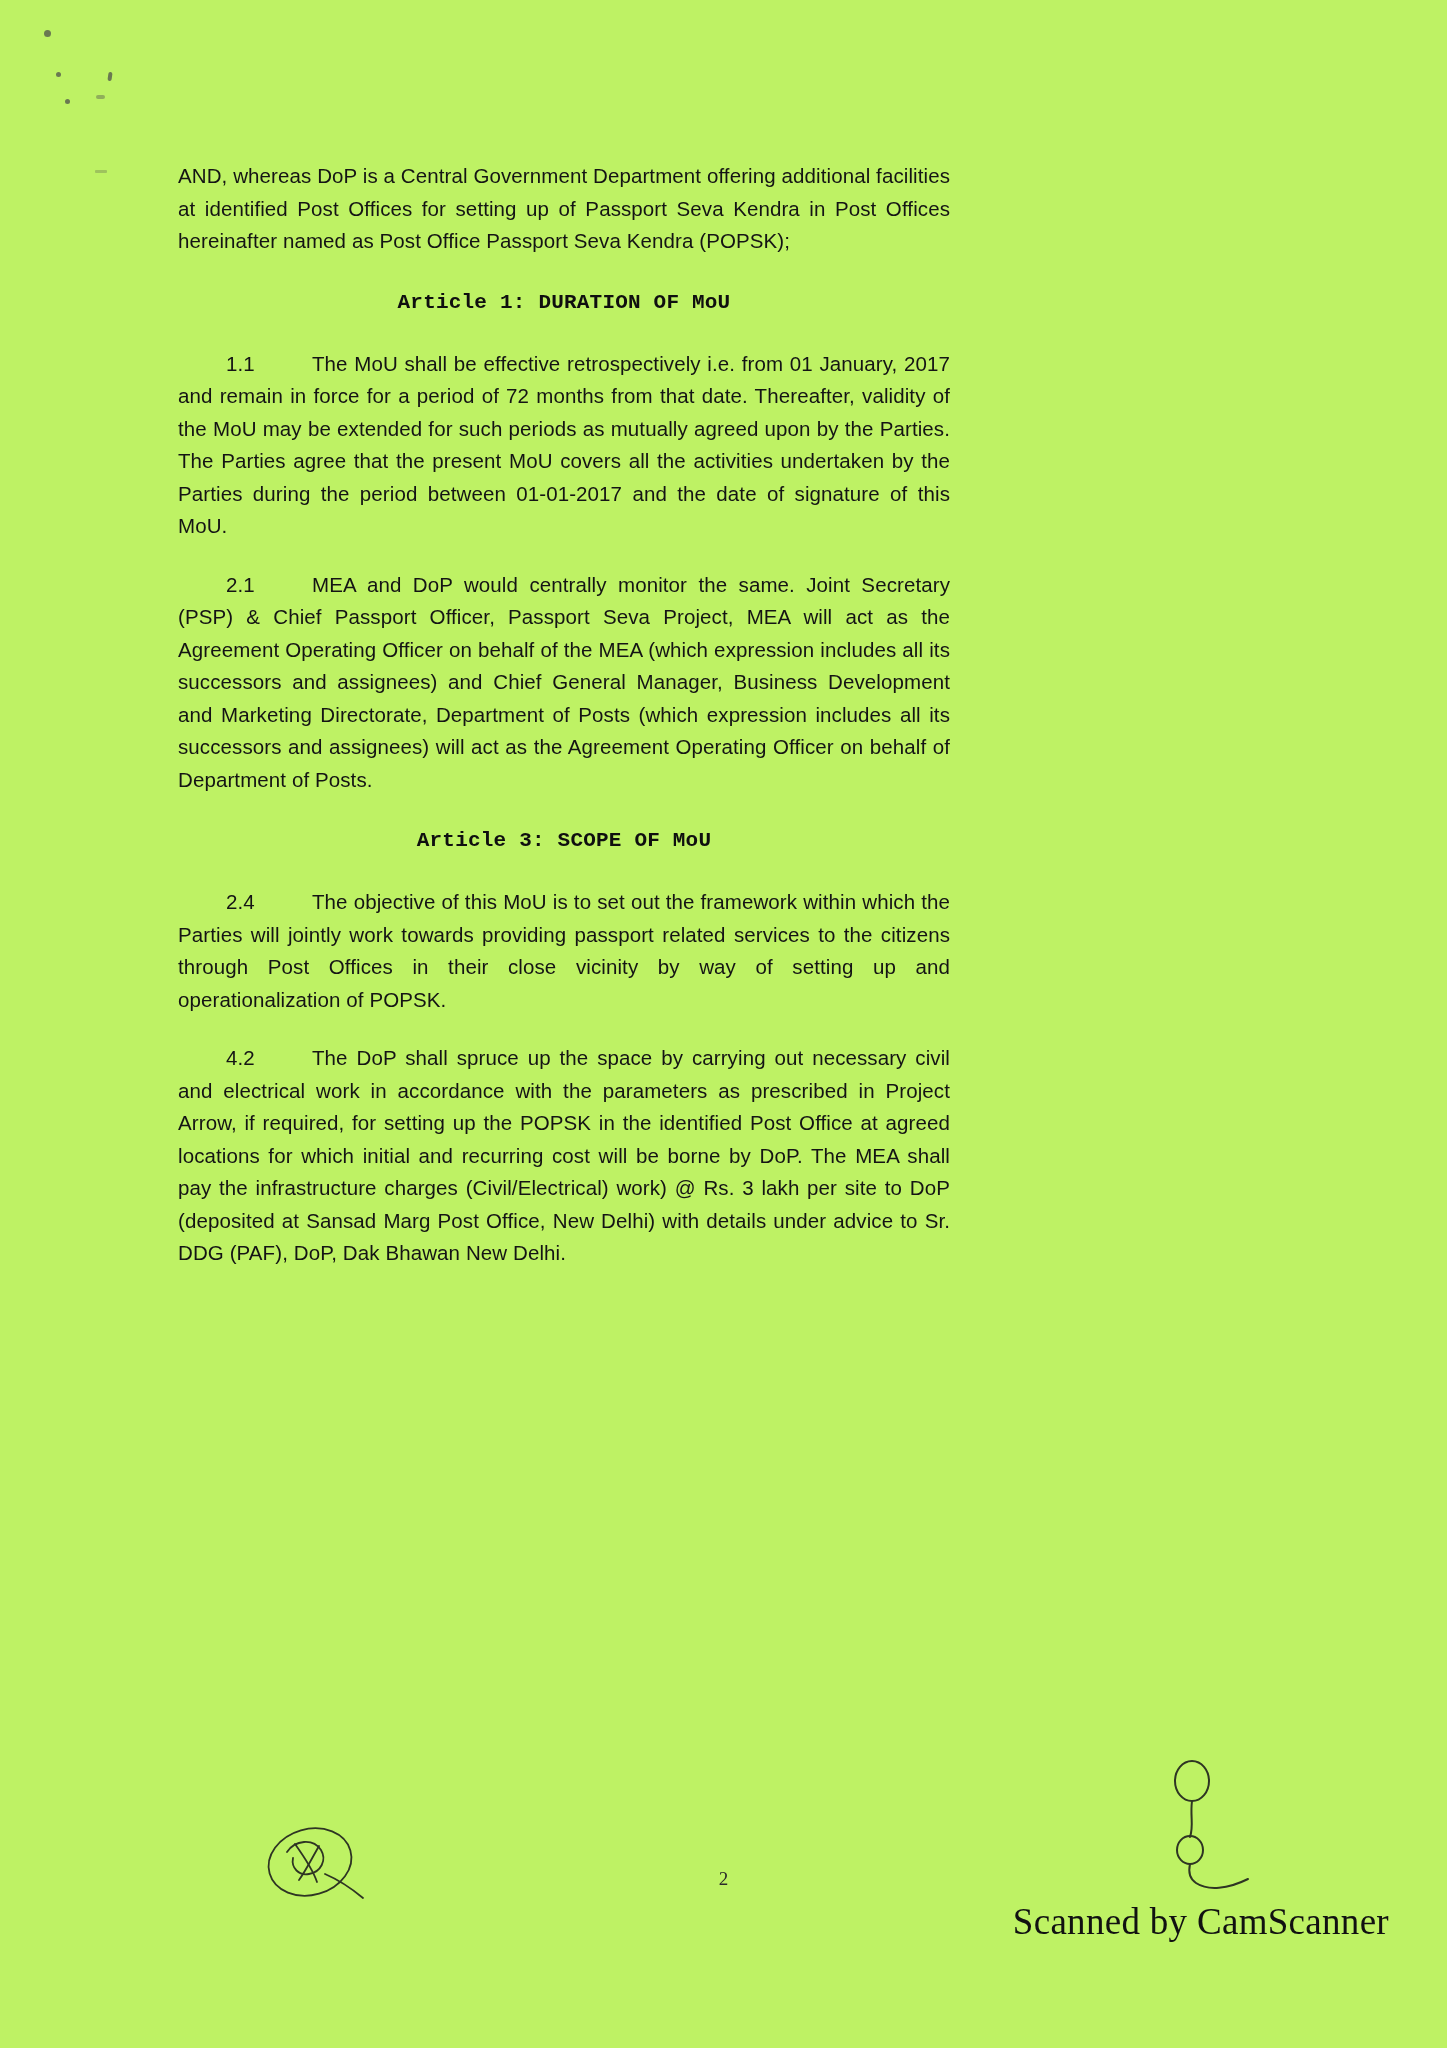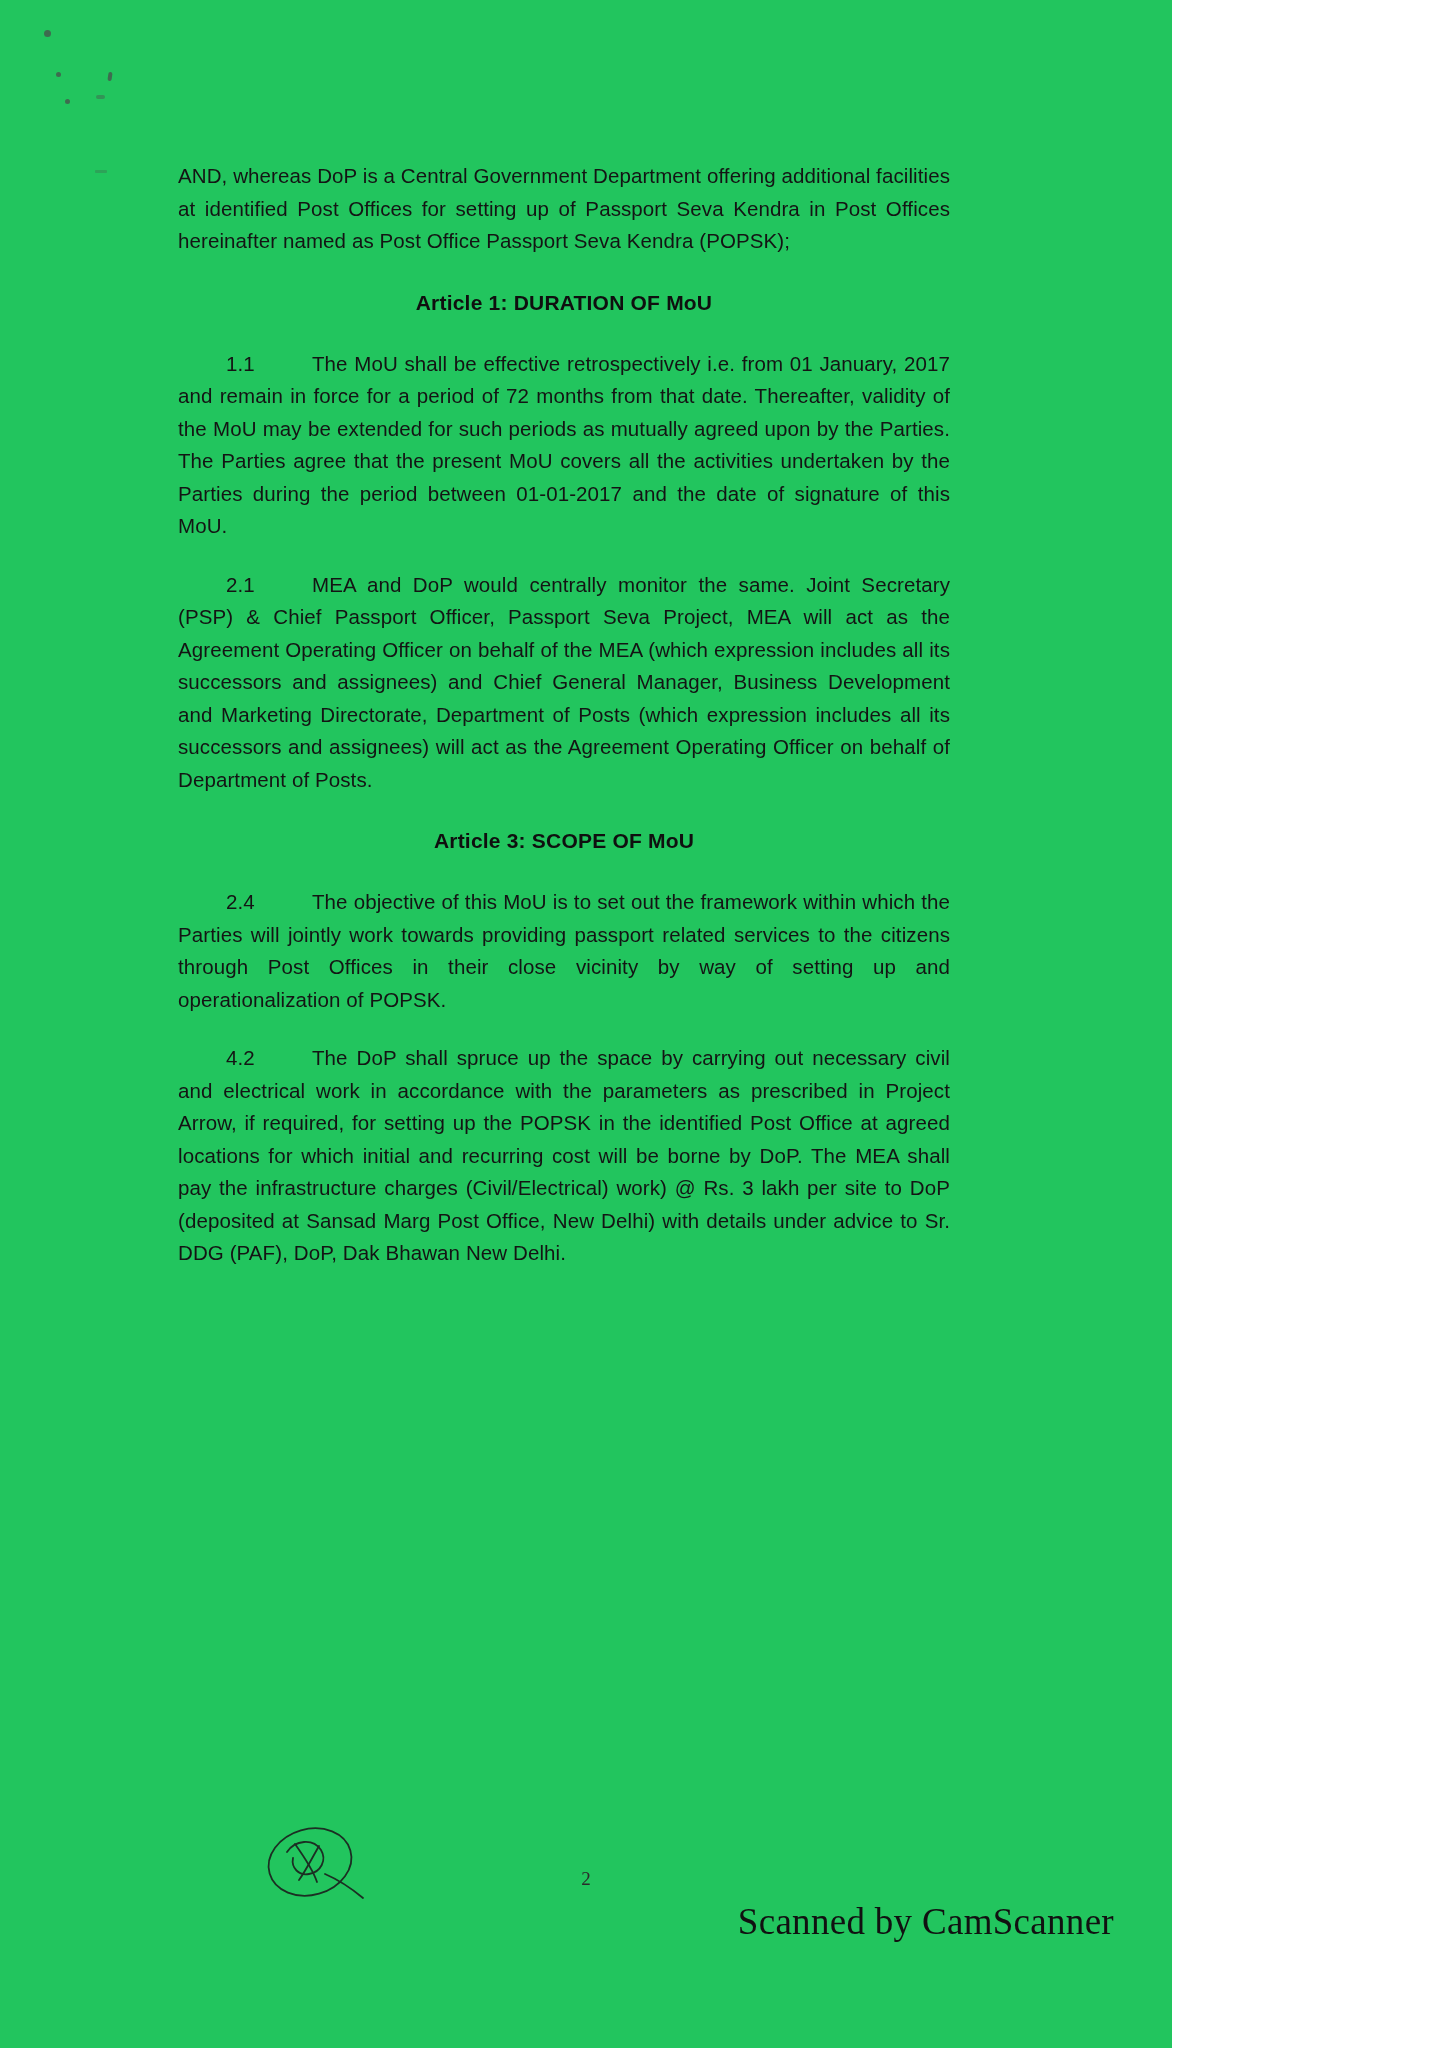--- a/index.html
+++ b/index.html
@@ -4,23 +4,23 @@
 <title>Scanned MoU Document Page 2</title>
 <style>
   html, body {
     margin: 0;
     padding: 0;
     background: #ffffff;
   }
 
   .page {
     position: relative;
-    width: 1172px;
+    width: 1447px;
     height: 2048px;
-    background: #22c55e;
+    background: #bef264;
     overflow: hidden;
     font-family: "Liberation Sans", sans-serif;
     color: #1a1a1a;
   }
 
   
   .speck {
     position: absolute;
     background: #4a4a4a;
     border-radius: 50%;
@@ -53,20 +53,21 @@
   p.para:last-child { margin-bottom: 0; }
 
   h2.article-heading {
     margin: 30px 0 30px 0;
     font-size: 21px;
     line-height: 30px;
     font-weight: bold;
     text-align: center;
     letter-spacing: 0.2px;
     color: #0f0f0f;
+    font-family: Liberation Mono, monospace;
   }
 
   .num {
     display: inline-block;
     min-width: 86px;
     margin-left: 48px;
   }
 
   
   .page-number {

